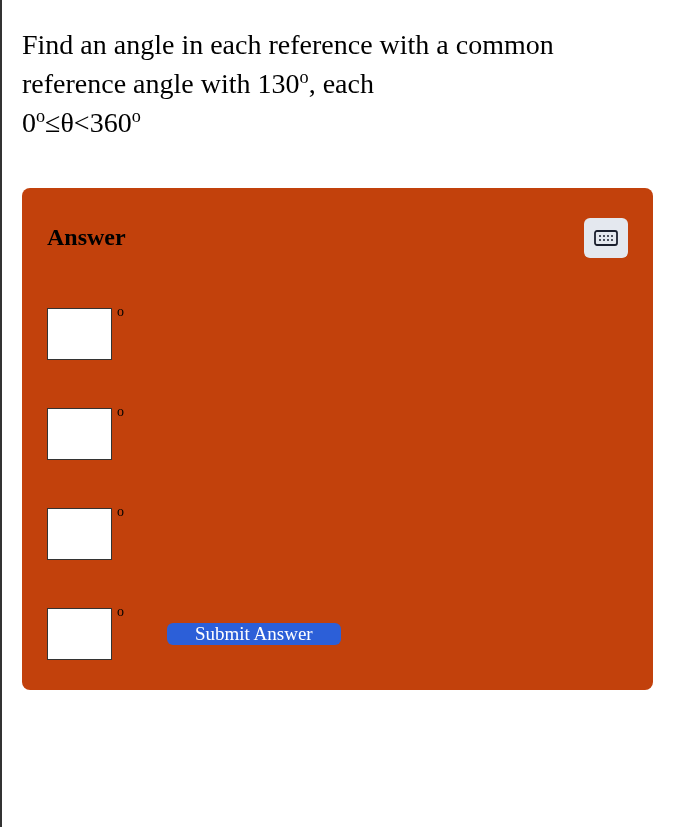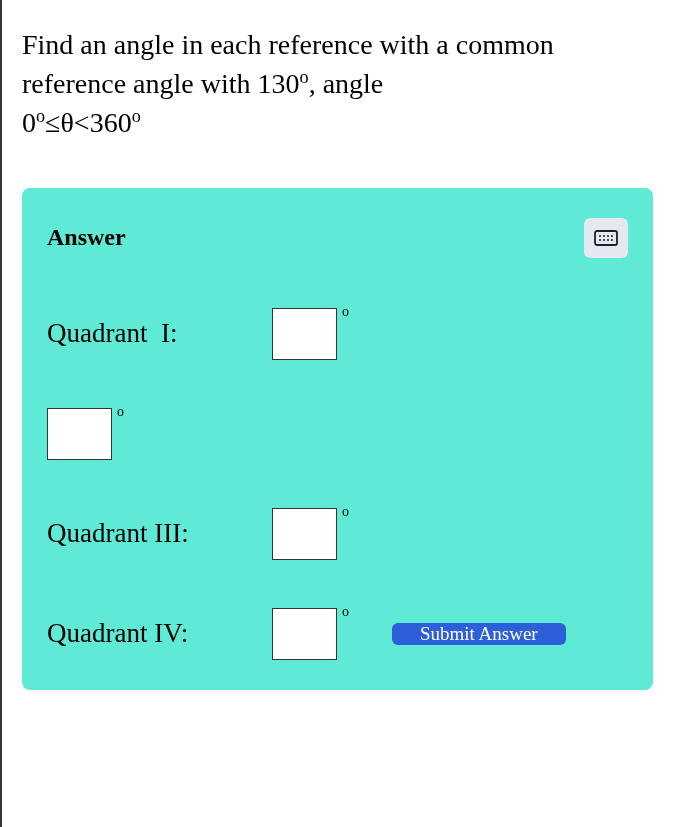--- a/index.html
+++ b/index.html
@@ -20,21 +20,21 @@
       line-height: 1.4;
       color: #000;
       margin-bottom: 45px;
     }
     .sup {
       font-size: 0.65em;
       vertical-align: super;
       line-height: 0;
     }
     .answer-panel {
-      background: #5eead4;
+      background: #c2410c;
       border-radius: 8px;
       padding: 30px 25px 30px 25px;
     }
     .answer-header {
       display: flex;
       justify-content: space-between;
       align-items: center;
       margin-bottom: 50px;
     }
     .answer-title {
@@ -106,21 +106,21 @@
       padding: 0 28px;
       cursor: pointer;
       margin-left: 55px;
     }
   </style>
 </head>
 <body>
 
 <div class="question">
   <span>Find an angle in each reference with a</span>
-  <span>common reference angle with 130</span><span class="sup">o</span><span>, angle</span><br>
+  <span>common reference angle with 130</span><span class="sup">o</span><span>, each</span><br>
   <span>0</span><span class="sup">o</span><span>≤θ&lt;360</span><span class="sup">o</span>
 </div>
 
 <div class="answer-panel">
   <div class="answer-header">
     <div class="answer-title">Answer</div>
     <button class="keyboard-btn">
       <svg viewBox="0 0 24 16">
         <rect x="1" y="1" width="22" height="14" rx="2" fill="none" stroke="#1a1f2e" stroke-width="1.8"></rect>
         <circle cx="6" cy="6" r="1" fill="#1a1f2e"></circle>
@@ -129,43 +129,40 @@
         <circle cx="18" cy="6" r="1" fill="#1a1f2e"></circle>
         <circle cx="6" cy="10" r="1" fill="#1a1f2e"></circle>
         <circle cx="10" cy="10" r="1" fill="#1a1f2e"></circle>
         <circle cx="14" cy="10" r="1" fill="#1a1f2e"></circle>
         <circle cx="18" cy="10" r="1" fill="#1a1f2e"></circle>
       </svg>
     </button>
   </div>
 
   <div class="quadrant-row">
-    <span class="quadrant-label">Quadrant  I:</span>
     <span class="input-wrap">
       <input class="angle-input" type="text" value="" style="">
       <span class="degree-mark">o</span>
     </span>
   </div>
 
   <div class="quadrant-row">
     <span class="input-wrap">
       <input class="angle-input" type="text" value="" style="">
       <span class="degree-mark">o</span>
     </span>
   </div>
 
   <div class="quadrant-row">
-    <span class="quadrant-label">Quadrant III:</span>
     <span class="input-wrap">
       <input class="angle-input" type="text" value="" style="">
       <span class="degree-mark">o</span>
     </span>
   </div>
 
   <div class="quadrant-row submit-row">
-    <span class="quadrant-label">Quadrant IV:</span>
     <span class="input-wrap">
       <input class="angle-input" type="text" value="" style="">
       <span class="degree-mark">o</span>
     </span>
     <button class="submit-btn">Submit Answer</button>
   </div>
 </div>
 
 </body></html>

